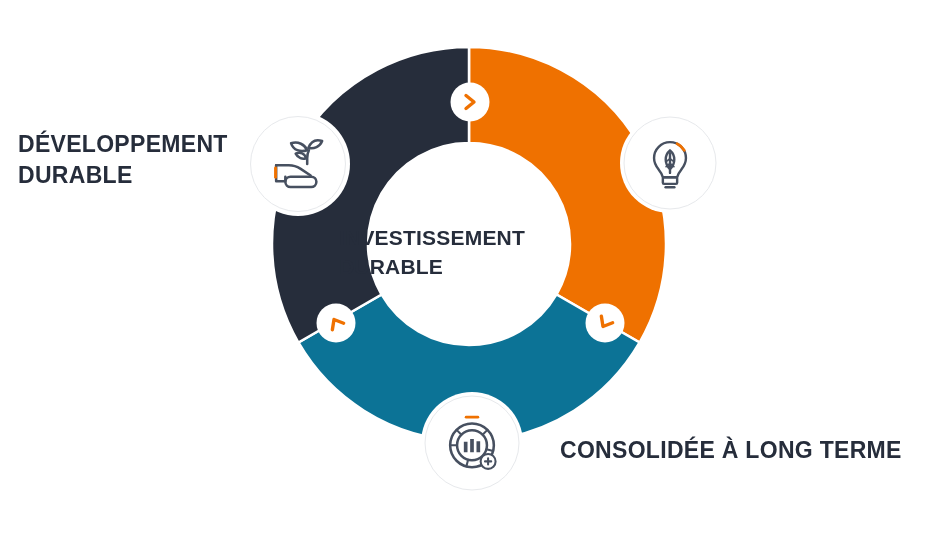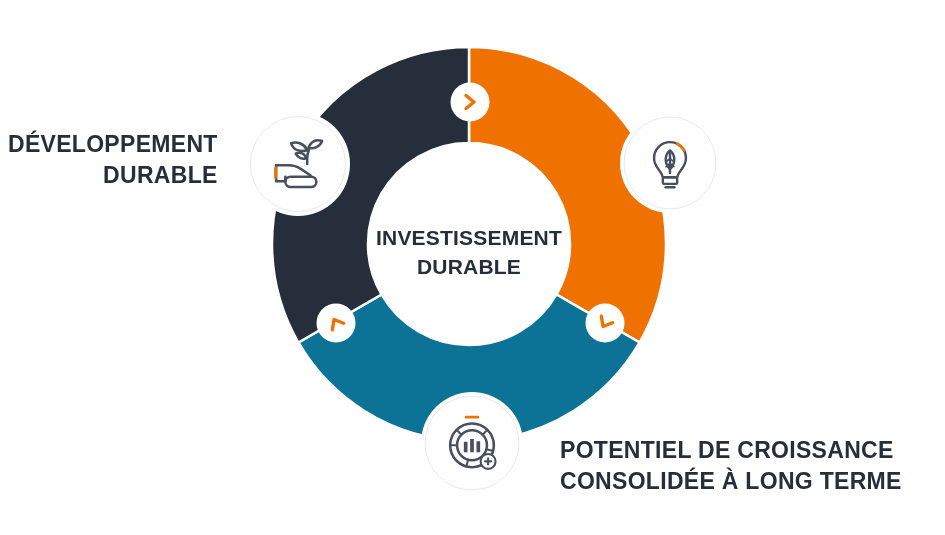--- a/index.html
+++ b/index.html
@@ -5,25 +5,25 @@
   html,body{margin:0;padding:0;background:#ffffff;}
   .stage{
     position:relative;width:945px;height:535px;background:#ffffff;overflow:hidden;
     font-family:"Liberation Sans",sans-serif;
   }
   .stage svg{position:absolute;left:0;top:0;}
   .outer-label{
     position:absolute;font-weight:bold;color:#262d3b;
     font-size:23px;line-height:31px;letter-spacing:0.3px;white-space:nowrap;
   }
-  #label-dev{left:8px;top:129px;text-align:right;}
+  #label-dev{left:18px;top:129px;}
   #label-inn{left:731px;top:145px;}
   #label-pot{left:560px;top:435px;}
   .center-title{
-    position:absolute;left:339px;top:223px;width:260px;text-align:center;
+    position:absolute;left:339px;top:223px;width:260px;text-align:left;
     font-weight:bold;color:#262d3b;font-size:21px;line-height:29px;letter-spacing:0.2px;
   }
   .line{display:block;}
 </style>
 </head>
 <body>
 
 <div class="stage">
 
   <svg width="945" height="535" viewBox="0 0 945 535">
@@ -96,17 +96,16 @@
     <span class="line">DURABLE</span>
   </div>
 
   <div class="outer-label" id="label-dev">
     <span class="line">DÉVELOPPEMENT</span>
     <span class="line">DURABLE</span>
   </div>
 
 
   <div class="outer-label" id="label-pot">
-    <span class="line">POTENTIEL DE CROISSANCE</span>
     <span class="line">CONSOLIDÉE À LONG TERME</span>
   </div>
 
 </div>
 
 </body></html>

